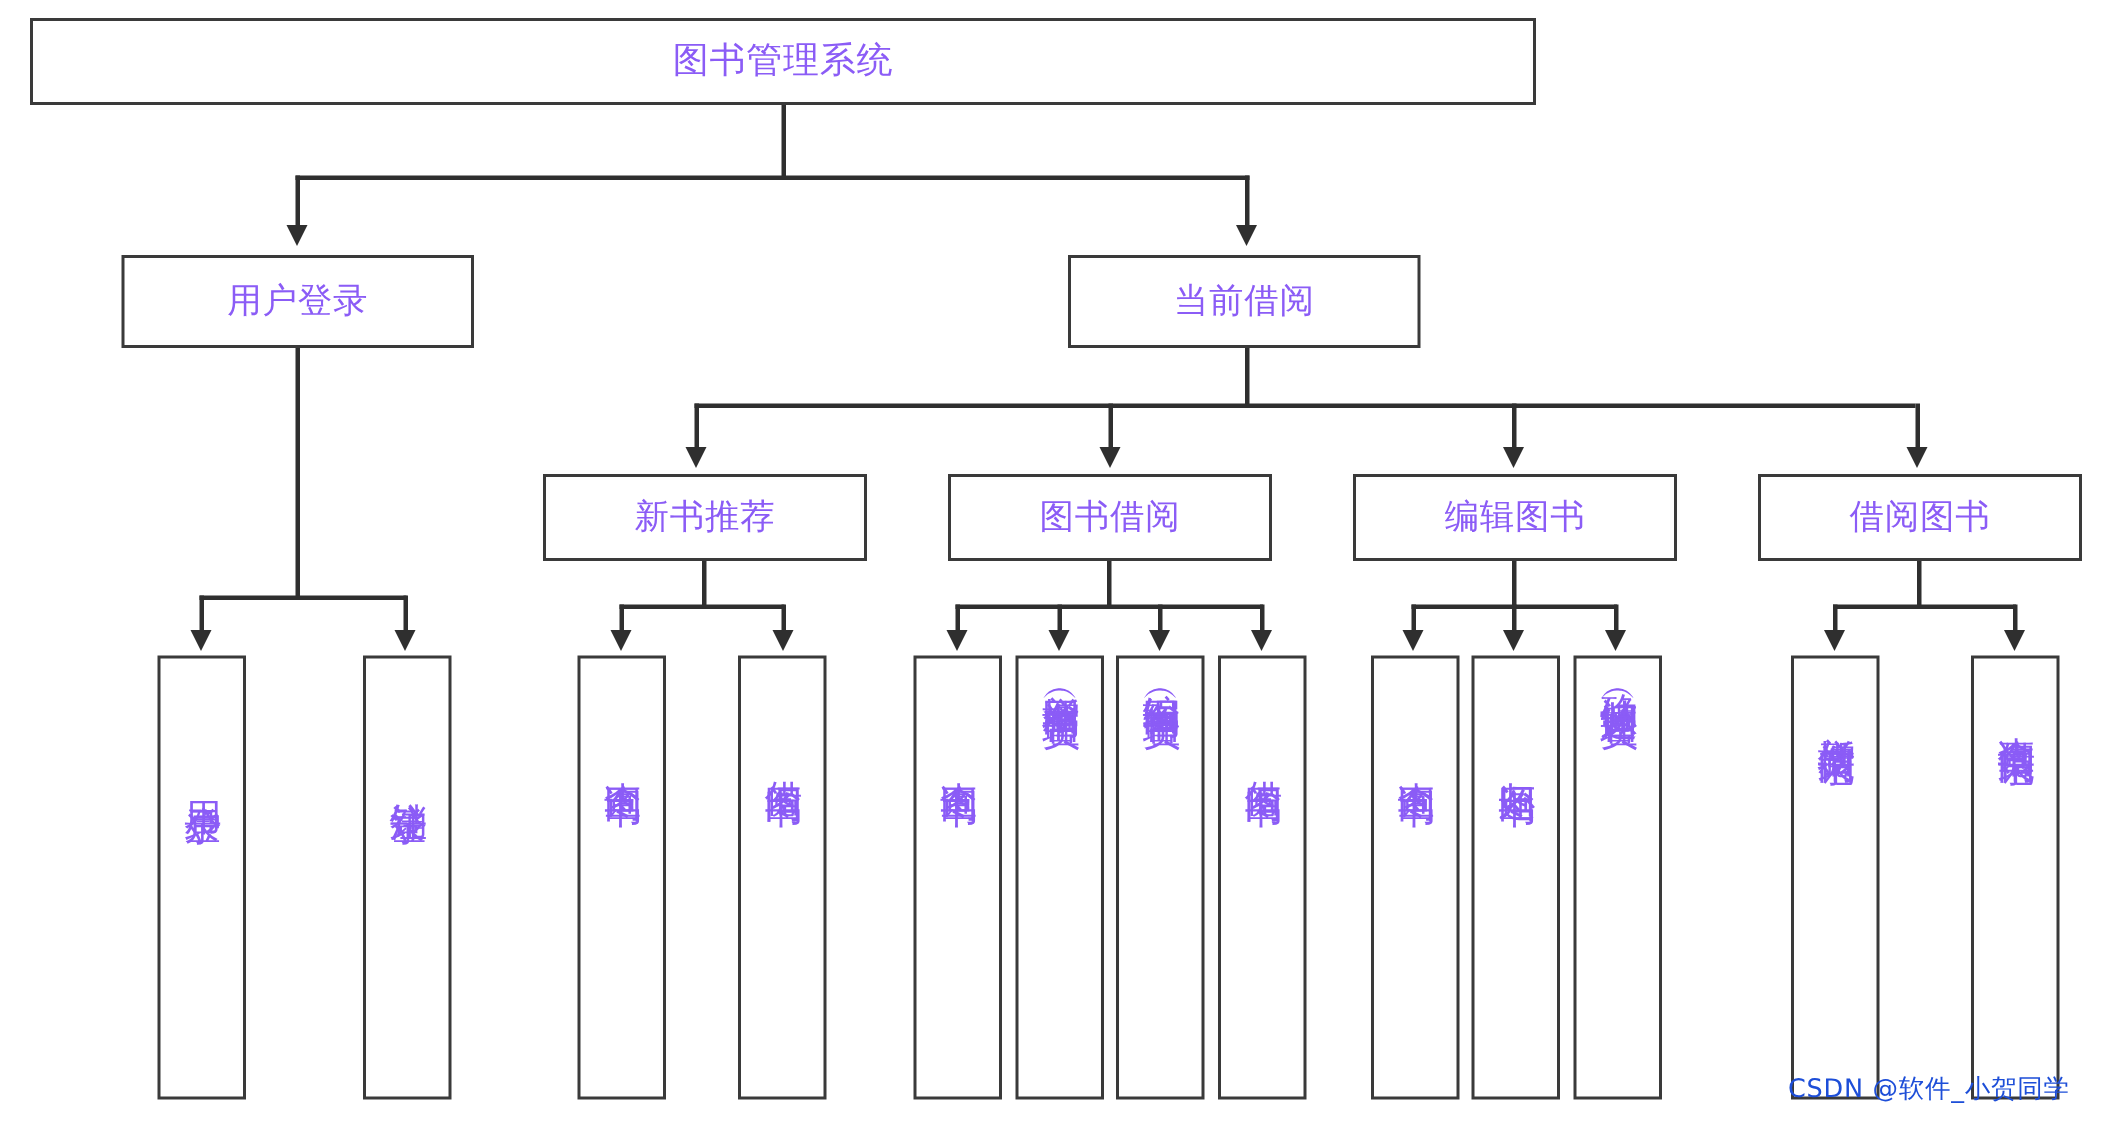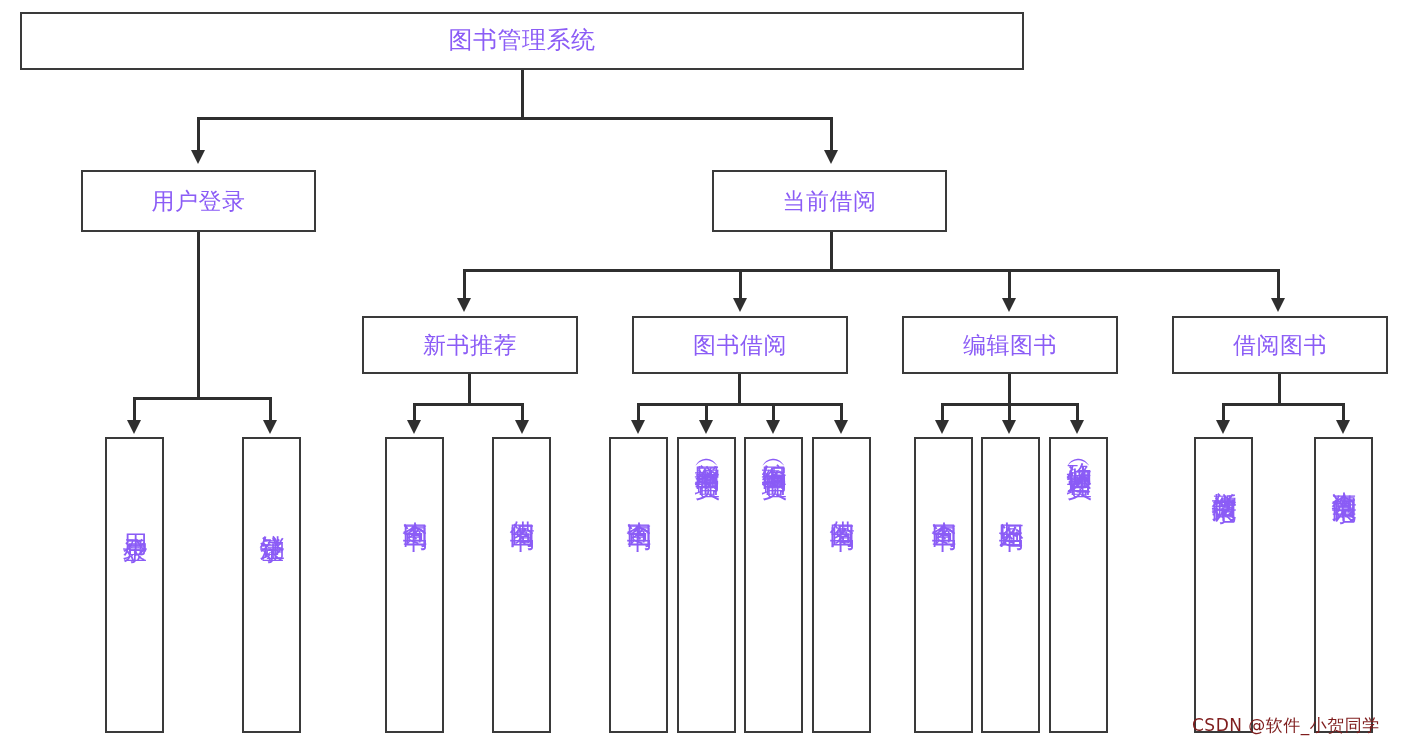--- a/index.html
+++ b/index.html
@@ -60,21 +60,21 @@
   .arrow {
     position: absolute;
     width: 0;
     height: 0;
     border-left: 7px solid transparent;
     border-right: 7px solid transparent;
     border-top: 14px solid #2f2f2f;
   }
   #watermark {
     position: absolute;
-    color: #7f1d1d;
+    color: #1d4ed8;
     font-size: 17px;
     white-space: nowrap;
     letter-spacing: 0.5px;
     pointer-events: none;
   }
 </style>
 </head>
 <body>
 
 <div id="canvas">

